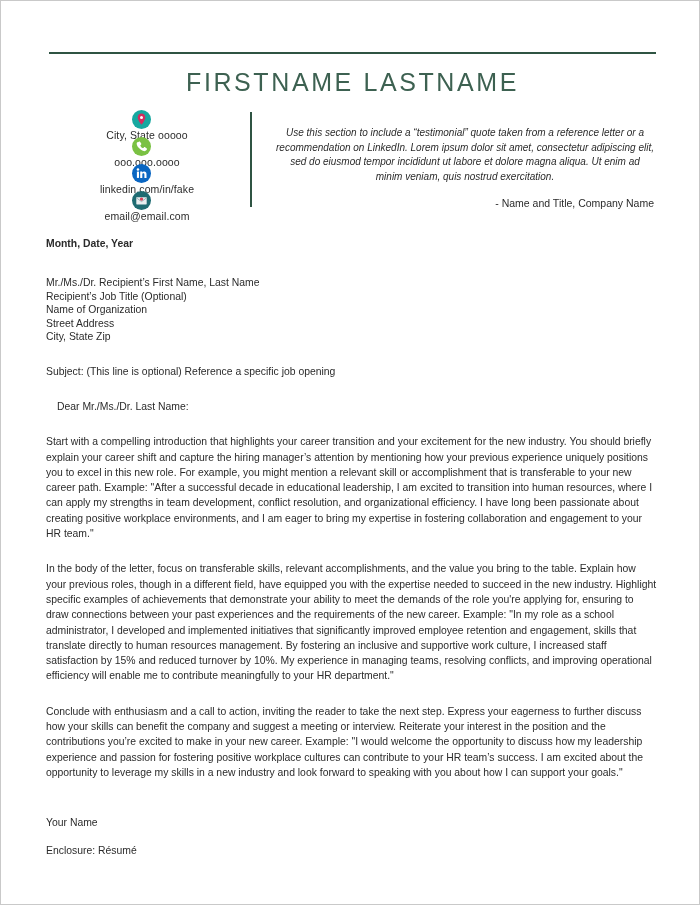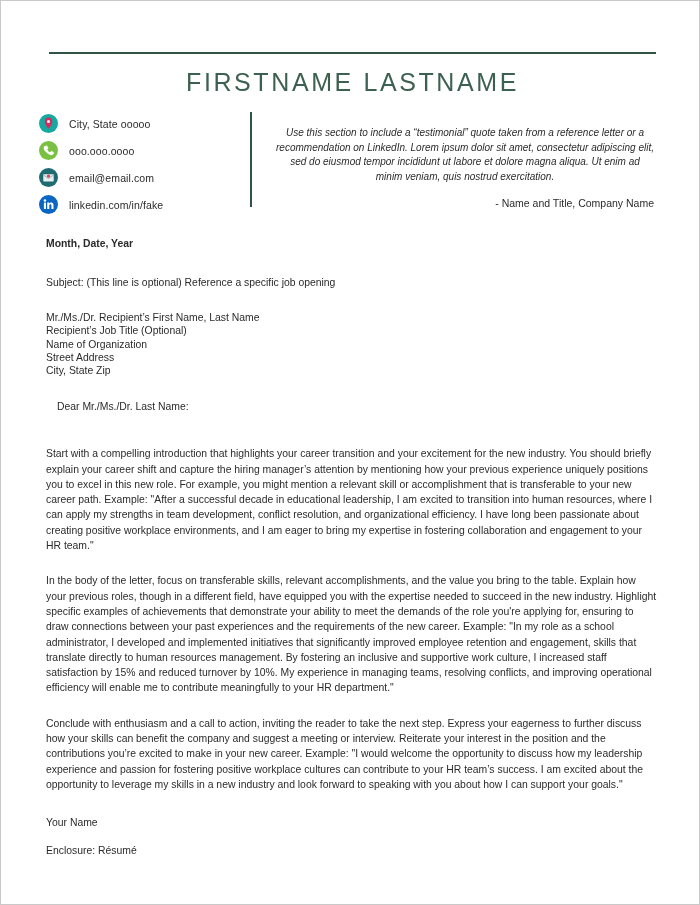--- a/index.html
+++ b/index.html
@@ -56,20 +56,21 @@
     position: absolute;
     left: 38px;
     top: 106px;
     width: 205px;
   }
   .contact-row {
     display: flex;
     align-items: center;
     height: 27px;
     margin-bottom: 0px;
+    flex-direction: column;
   }
   .contact-icon {
     width: 19px;
     height: 19px;
     flex: 0 0 19px;
     border-radius: 50%;
     position: relative;
     display: block;
   }
   .contact-icon svg { display: block; width: 19px; height: 19px; }
@@ -115,21 +116,21 @@
     position: absolute;
     left: 45px;
     top: 233px;
     width: 612px;
   }
   .blk { font-size: 10.4px; line-height: 13.4px; color: #2b2b2b; }
   .date-line { margin-bottom: 26px; font-weight: bold; }
   .addr-line { display: block; }
   .address { margin-bottom: 22px; }
   .subject-line { margin-bottom: 21px; }
-  .salutation { margin-bottom: 33px; padding-left: 11px; }
+  .salutation { margin-bottom: 21px; padding-left: 11px; }
   .para {
     font-size: 10.4px;
     line-height: 15.3px;
     color: #2b2b2b;
     text-align: left;
     margin-bottom: 20px;
   }
   .closing { margin-bottom: 0; }
   .signature-name {
     position: absolute;
@@ -170,69 +171,69 @@
       </div>
 
       <div class="contact-row">
         <span class="contact-icon">
           <svg viewBox="0 0 19 19">
             <circle cx="9.5" cy="9.5" r="9.5" fill="#7ac143"></circle>
             <path d="M6.6 4.9c.5-.5 1.2-.4 1.6.1l1 1.4c.3.4.2.9-.1 1.2l-.6.6c-.2.2-.2.4-.1.6.4 1 1.3 1.9 2.3 2.3.2.1.4 0 .6-.1l.6-.6c.3-.3.8-.4 1.2-.1l1.4 1c.5.4.6 1.1.1 1.6l-.7.7c-.6.6-1.5.8-2.3.5C9.9 13.3 8 12.2 6.7 10.8 5.6 9.6 4.9 8.2 4.7 6.9c-.1-.6.1-1.2.5-1.6l1.4-.4z" fill="#ffffff"></path>
           </svg>
         </span>
         <span class="contact-text">ooo.ooo.oooo</span>
+      </div>
+
+      <div class="contact-row">
+        <span class="contact-icon">
+          <svg viewBox="0 0 19 19">
+            <circle cx="9.5" cy="9.5" r="9.5" fill="#0a66c2"></circle>
+            <rect x="4.9" y="7.6" width="2.1" height="6.3" fill="#ffffff"></rect>
+            <circle cx="5.95" cy="5.5" r="1.25" fill="#ffffff"></circle>
+            <path d="M8.2 7.6h2v.9c.35-.65 1.1-1.05 1.95-1.05 1.55 0 2.35.95 2.35 2.75v3.7h-2.1v-3.3c0-.85-.3-1.35-1.05-1.35-.65 0-1.05.45-1.05 1.35v3.3H8.2z" fill="#ffffff"></path>
+          </svg>
+        </span>
+        <span class="contact-text">linkedin.com/in/fake</span>
       </div>
 
       <div class="contact-row">
         <span class="contact-icon">
           <svg viewBox="0 0 19 19">
             <circle cx="9.5" cy="9.5" r="9.5" fill="#1f6b72"></circle>
             <rect x="4.3" y="6.2" width="10.4" height="7.2" rx="0.6" fill="#e9eef0"></rect>
             <path d="M4.3 6.8l5.2 3.8 5.2-3.8" fill="none" stroke="#9fb3b8" stroke-width="1"></path>
             <circle cx="9.5" cy="8.1" r="1.7" fill="#d9425a"></circle>
           </svg>
         </span>
         <span class="contact-text">email@email.com</span>
       </div>
 
-      <div class="contact-row">
-        <span class="contact-icon">
-          <svg viewBox="0 0 19 19">
-            <circle cx="9.5" cy="9.5" r="9.5" fill="#0a66c2"></circle>
-            <rect x="4.9" y="7.6" width="2.1" height="6.3" fill="#ffffff"></rect>
-            <circle cx="5.95" cy="5.5" r="1.25" fill="#ffffff"></circle>
-            <path d="M8.2 7.6h2v.9c.35-.65 1.1-1.05 1.95-1.05 1.55 0 2.35.95 2.35 2.75v3.7h-2.1v-3.3c0-.85-.3-1.35-1.05-1.35-.65 0-1.05.45-1.05 1.35v3.3H8.2z" fill="#ffffff"></path>
-          </svg>
-        </span>
-        <span class="contact-text">linkedin.com/in/fake</span>
-      </div>
-
     </div>
 
     <div class="quote-divider"></div>
 
     <div class="quote-block">
       <div class="quote-text">Use this section to include a “testimonial” quote taken from a reference letter or a recommendation on LinkedIn. Lorem ipsum dolor sit amet, consectetur adipiscing elit, sed do eiusmod tempor incididunt ut labore et dolore magna aliqua. Ut enim ad minim veniam, quis nostrud exercitation.</div>
       <div class="quote-attrib">- Name and Title, Company Name</div>
     </div>
 
     <div class="letter">
 
       <div class="blk date-line">Month, Date, Year</div>
-
-      <div class="blk subject-line">Subject: (This line is optional) Reference a specific job opening</div>
 
       <div class="blk address">
         <span class="addr-line">Mr./Ms./Dr. Recipient’s First Name, Last Name</span>
         <span class="addr-line">Recipient’s Job Title (Optional)</span>
         <span class="addr-line">Name of Organization</span>
         <span class="addr-line">Street Address</span>
         <span class="addr-line">City, State Zip</span>
       </div>
 
+      <div class="blk subject-line">Subject: (This line is optional) Reference a specific job opening</div>
+
       <div class="blk salutation">Dear Mr./Ms./Dr. Last Name:</div>
 
       <div class="para">Start with a compelling introduction that highlights your career transition and your excitement for the new industry. You should briefly explain your career shift and capture the hiring manager’s attention by mentioning how your previous experience uniquely positions you to excel in this new role. For example, you might mention a relevant skill or accomplishment that is transferable to your new career path. Example: "After a successful decade in educational leadership, I am excited to transition into human resources, where I can apply my strengths in team development, conflict resolution, and organizational efficiency. I have long been passionate about creating positive workplace environments, and I am eager to bring my expertise in fostering collaboration and engagement to your HR team."</div>
       <div class="para">In the body of the letter, focus on transferable skills, relevant accomplishments, and the value you bring to the table. Explain how your previous roles, though in a different field, have equipped you with the expertise needed to succeed in the new industry. Highlight specific examples of achievements that demonstrate your ability to meet the demands of the role you're applying for, ensuring to draw connections between your past experiences and the requirements of the new career. Example: "In my role as a school administrator, I developed and implemented initiatives that significantly improved employee retention and engagement, skills that translate directly to human resources management. By fostering an inclusive and supportive work culture, I increased staff satisfaction by 15% and reduced turnover by 10%. My experience in managing teams, resolving conflicts, and improving operational efficiency will enable me to contribute meaningfully to your HR department."</div>
       <div class="para">Conclude with enthusiasm and a call to action, inviting the reader to take the next step. Express your eagerness to further discuss how your skills can benefit the company and suggest a meeting or interview. Reiterate your interest in the position and the contributions you’re excited to make in your new career. Example: "I would welcome the opportunity to discuss how my leadership experience and passion for fostering positive workplace cultures can contribute to your HR team’s success. I am excited about the opportunity to leverage my skills in a new industry and look forward to speaking with you about how I can support your goals."</div>
 
 
     </div>
 
     <div class="signature-name">Your Name</div>

